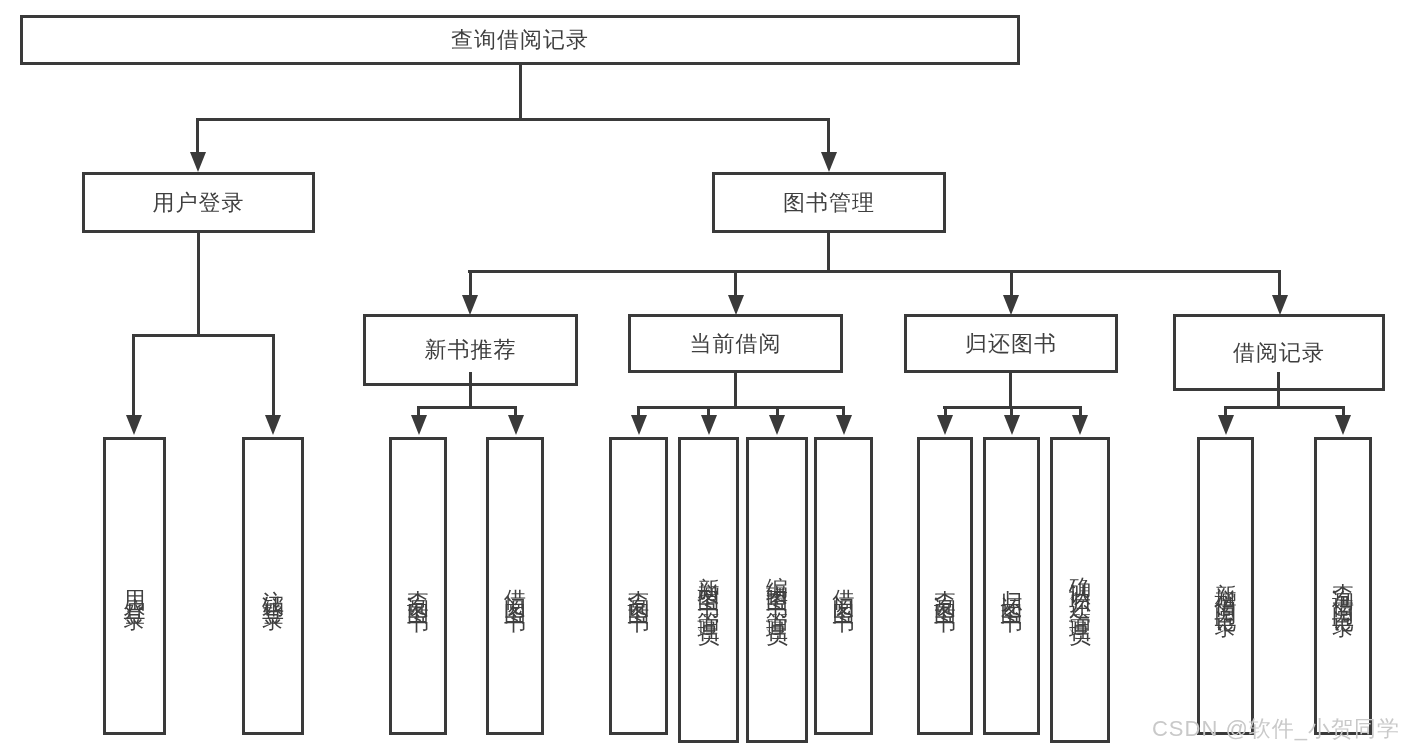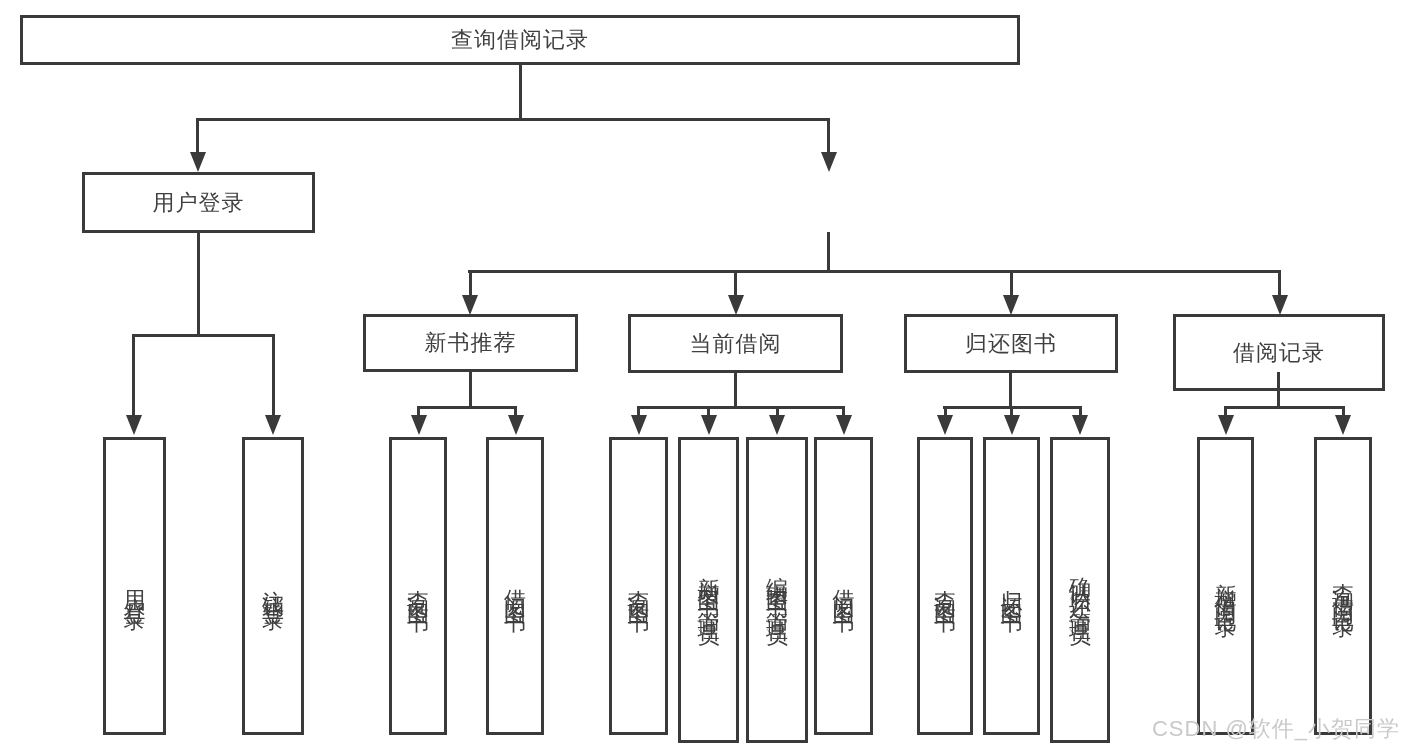--- a/index.html
+++ b/index.html
@@ -70,40 +70,43 @@
   <div class="line" style="left:519px;top:65px;width:3px;height:56px"></div>
   <div class="line" style="left:196px;top:118px;width:634px;height:3px"></div>
   <div class="line" style="left:196px;top:118px;width:3px;height:36px"></div>
   <div class="line" style="left:827px;top:118px;width:3px;height:36px"></div>
   <div class="arrow" style="left:190px;top:152px"></div>
   <div class="arrow" style="left:821px;top:152px"></div>
 
   <div class="node" style="left:82px;top:172px;width:233px;height:61px">
     <span class="lbl">用户登录</span>
   </div>
+  <div class="node" style="left:712px;top:172px;width:234px;height:61px">
+    <span class="lbl">图书管理</span>
+  </div>
 
   <div class="line" style="left:197px;top:232px;width:3px;height:105px"></div>
   <div class="line" style="left:132px;top:334px;width:143px;height:3px"></div>
   <div class="line" style="left:132px;top:334px;width:3px;height:83px"></div>
   <div class="line" style="left:272px;top:334px;width:3px;height:83px"></div>
   <div class="arrow" style="left:126px;top:415px"></div>
   <div class="arrow" style="left:265px;top:415px"></div>
 
   <div class="line" style="left:827px;top:232px;width:3px;height:41px"></div>
   <div class="line" style="left:468px;top:270px;width:813px;height:3px"></div>
   <div class="line" style="left:469px;top:270px;width:3px;height:27px"></div>
   <div class="line" style="left:734px;top:270px;width:3px;height:27px"></div>
   <div class="line" style="left:1010px;top:270px;width:3px;height:27px"></div>
   <div class="line" style="left:1278px;top:270px;width:3px;height:27px"></div>
   <div class="arrow" style="left:462px;top:295px"></div>
   <div class="arrow" style="left:728px;top:295px"></div>
   <div class="arrow" style="left:1003px;top:295px"></div>
   <div class="arrow" style="left:1272px;top:295px"></div>
 
-  <div class="node" style="left:363px;top:314px;width:215px;height:58px">
+  <div class="node" style="left:363px;top:314px;width:215px;height:72px">
     <span class="lbl">新书推荐</span>
   </div>
   <div class="node" style="left:628px;top:314px;width:215px;height:59px">
     <span class="lbl">当前借阅</span>
   </div>
   <div class="node" style="left:904px;top:314px;width:214px;height:59px">
     <span class="lbl">归还图书</span>
   </div>
   <div class="node" style="left:1173px;top:314px;width:212px;height:77px">
     <span class="lbl">借阅记录</span>

